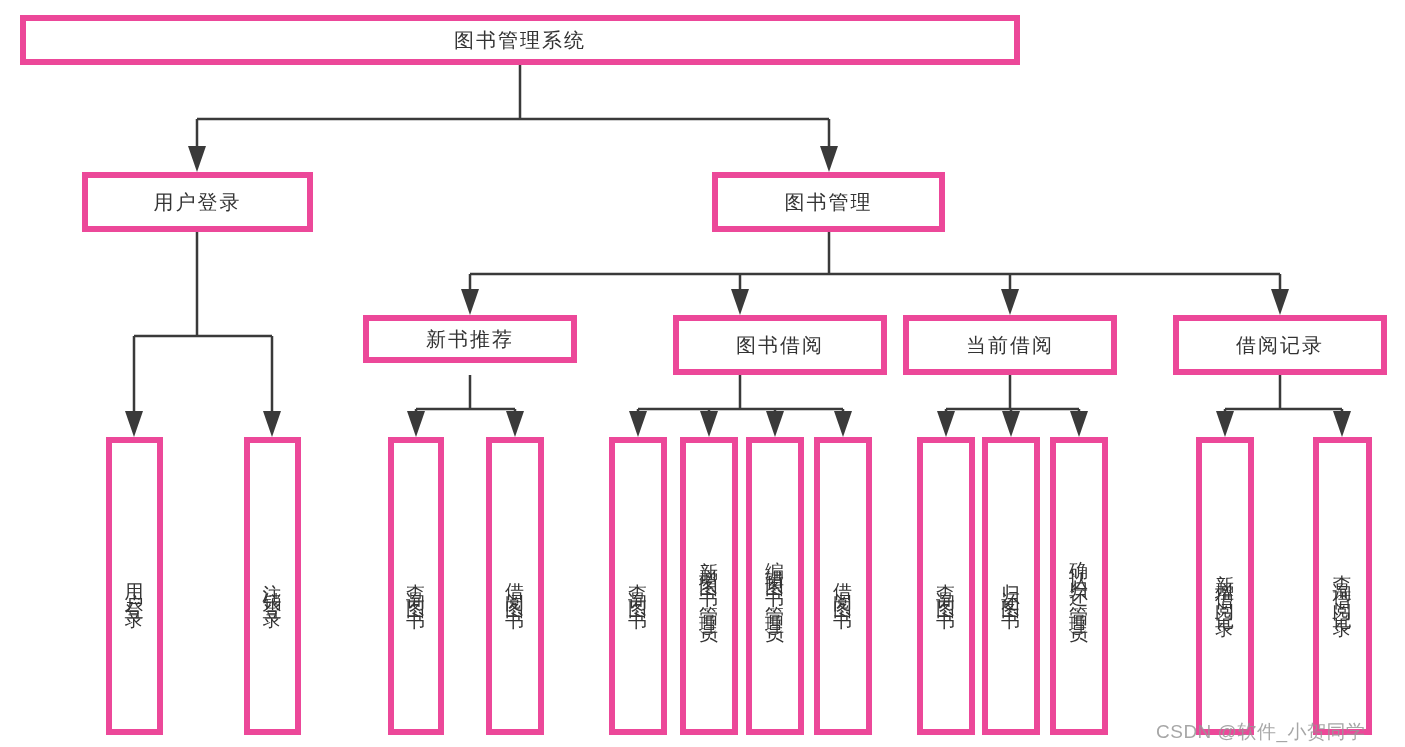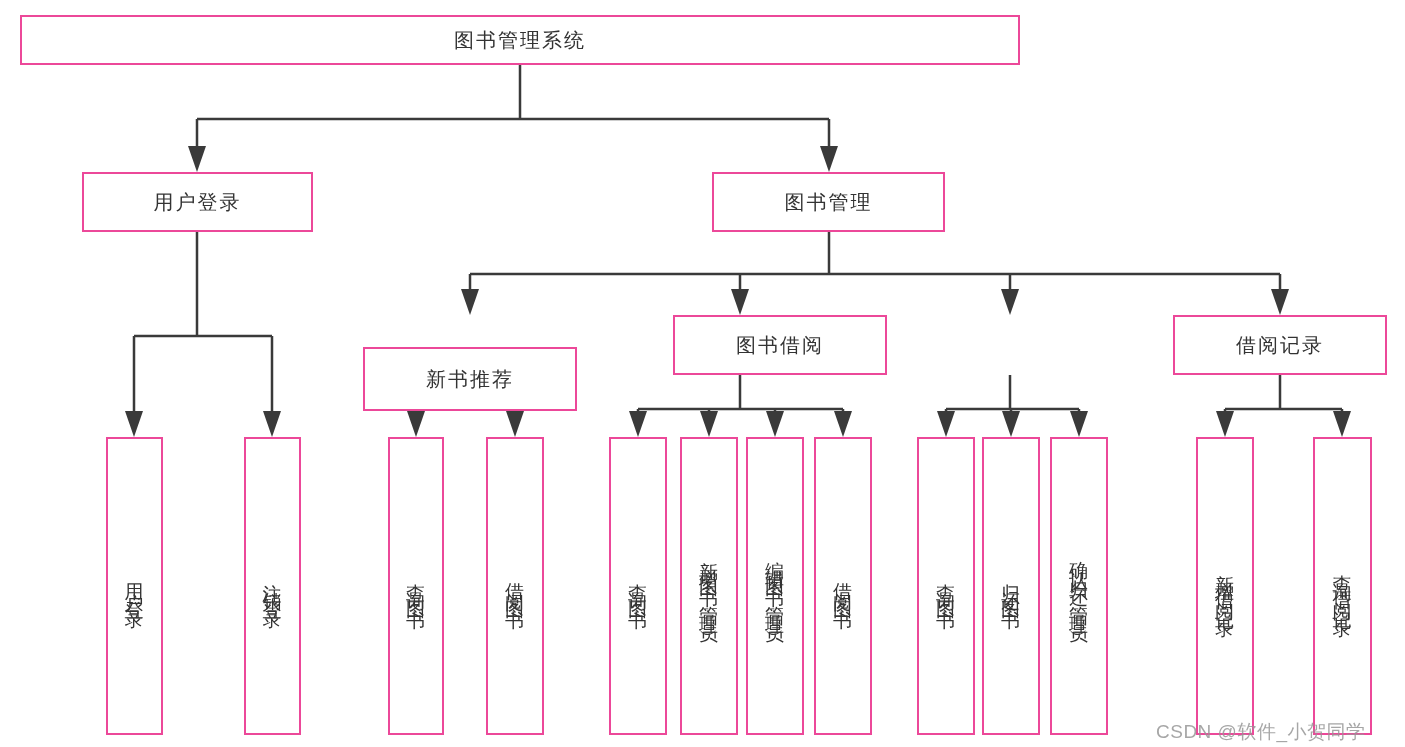--- a/index.html
+++ b/index.html
@@ -9,21 +9,21 @@
     overflow: hidden;
     font-family: "Liberation Sans", sans-serif;
     color: #333333;
   }
   #canvas { position: absolute; inset: 0; width: 1405px; height: 747px; }
   svg.connectors { position: absolute; left: 0; top: 0; pointer-events: none; }
 
   .node {
     position: absolute;
     box-sizing: border-box;
-    border: 2px solid #ec4899;
+    border: 6px solid #ec4899;
     background: #ffffff;
     display: flex;
     align-items: center;
     justify-content: center;
   }
   .hnode {
     font-size: 20px;
     letter-spacing: 2px;
     white-space: nowrap;
   }
@@ -82,22 +82,23 @@
       <polygon points="1216,411 1234,411 1225,437"></polygon>
       <polygon points="1333,411 1351,411 1342,437"></polygon>
     </g>
   </svg>
 
   <div class="node hnode" style="left:20px; top:15px; width:1000px; height:50px;">图书管理系统</div>
 
   <div class="node hnode" style="left:82px; top:172px; width:231px; height:60px;">用户登录</div>
   <div class="node hnode" style="left:712px; top:172px; width:233px; height:60px;font-family:Liberation Serif, serif;">图书管理</div>
 
-  <div class="node hnode" style="left:363px; top:315px; width:214px; height:64px;margin-top:32px;">新书推荐</div>
+  <div class="node hnode" style="left:363px; top:315px; width:214px; height:48px;">新书推荐</div>
   <div class="node hnode" style="left:633px; top:315px; width:214px; height:60px;margin-left:40px;">图书借阅</div>
+  <div class="node hnode" style="left:903px; top:315px; width:214px; height:60px;">当前借阅</div>
   <div class="node hnode" style="left:1173px; top:315px; width:214px; height:60px;">借阅记录</div>
 
   <div class="node leaf" style="left:106px; top:437px; width:57px; height:298px;">
     <span>用户登录</span>
   </div>
   <div class="node leaf" style="left:244px; top:437px; width:57px; height:298px;">
     <span>注销登录</span>
   </div>
 
   <div class="node leaf" style="left:388px; top:437px; width:56px; height:298px;">

